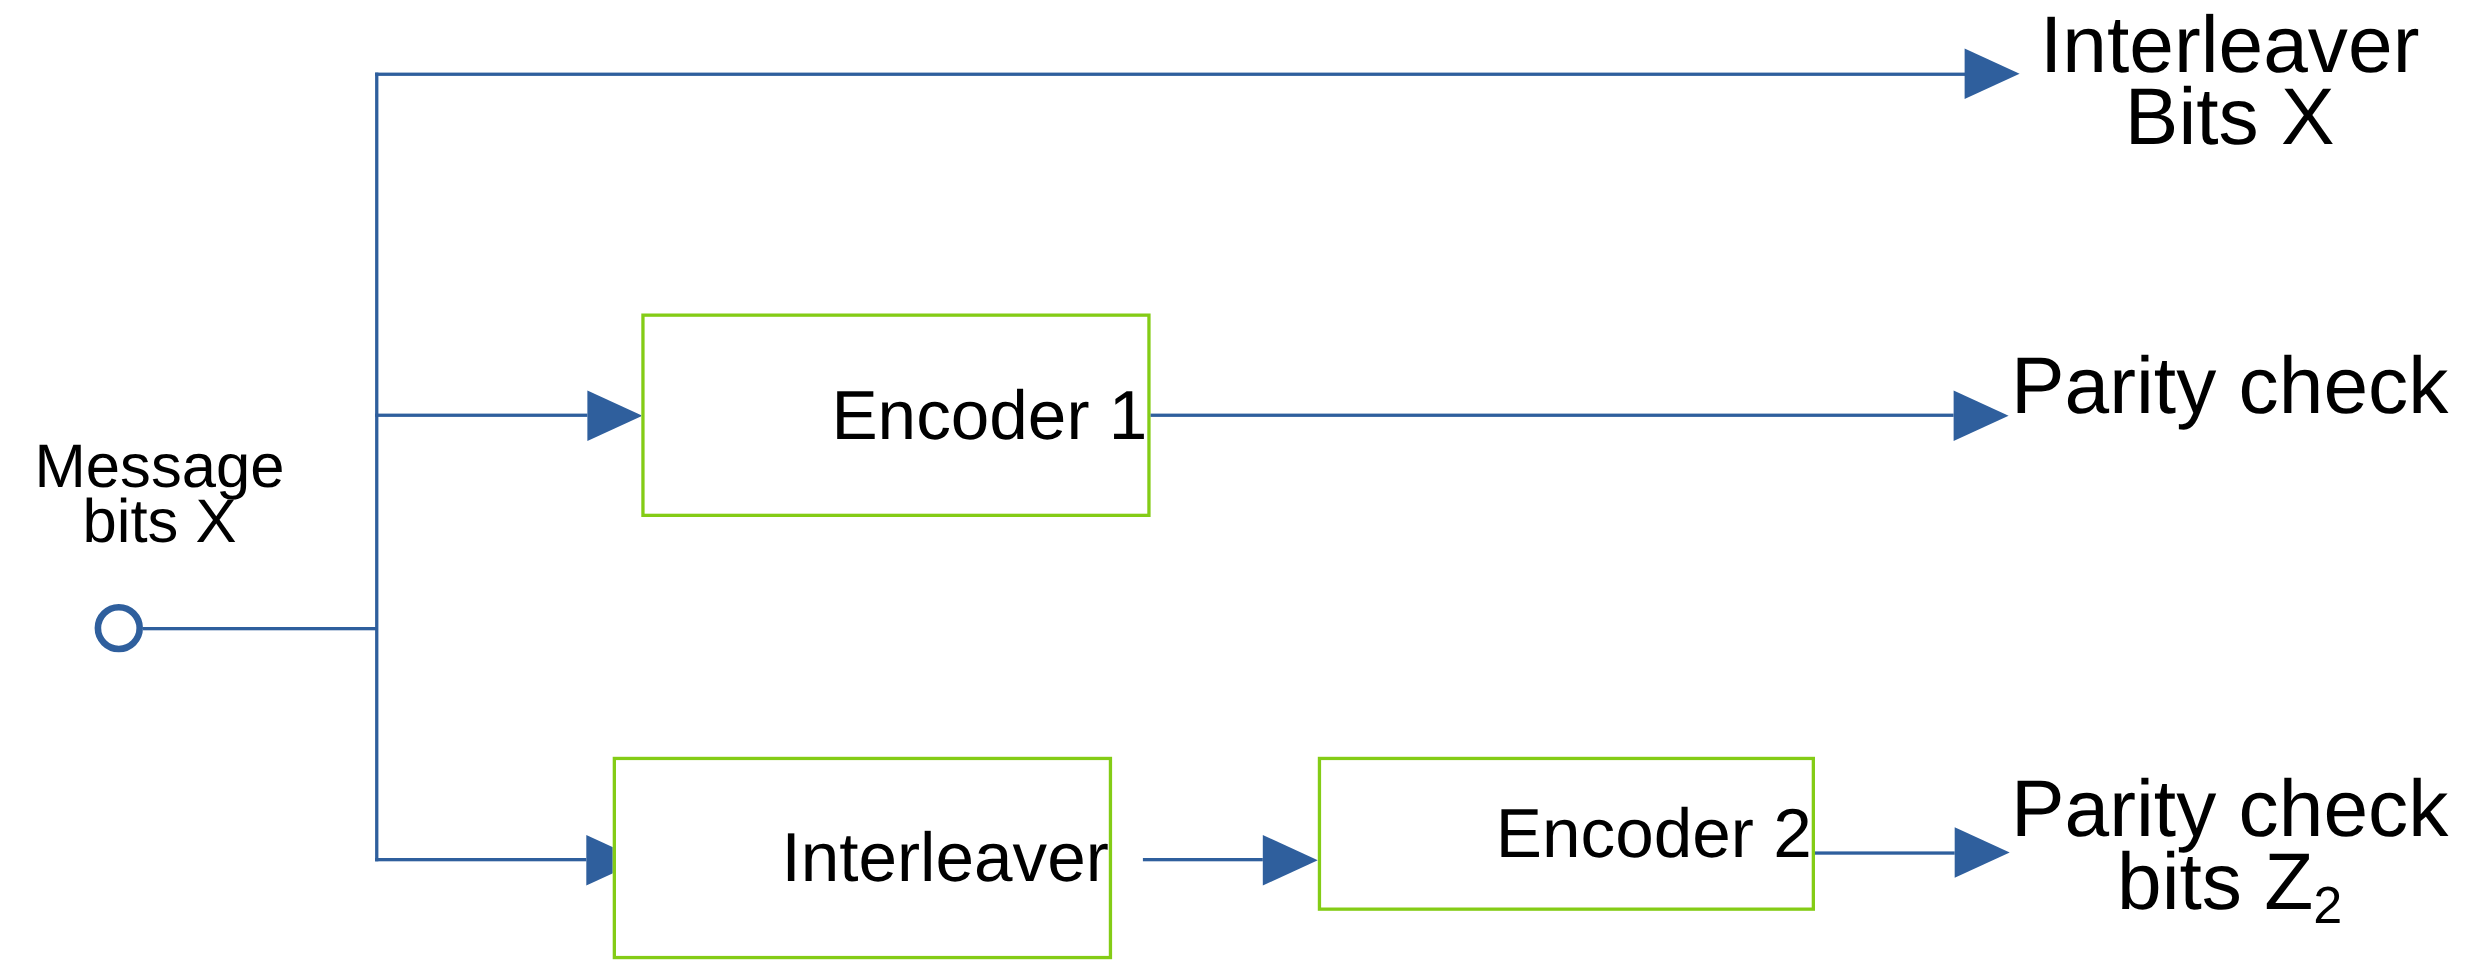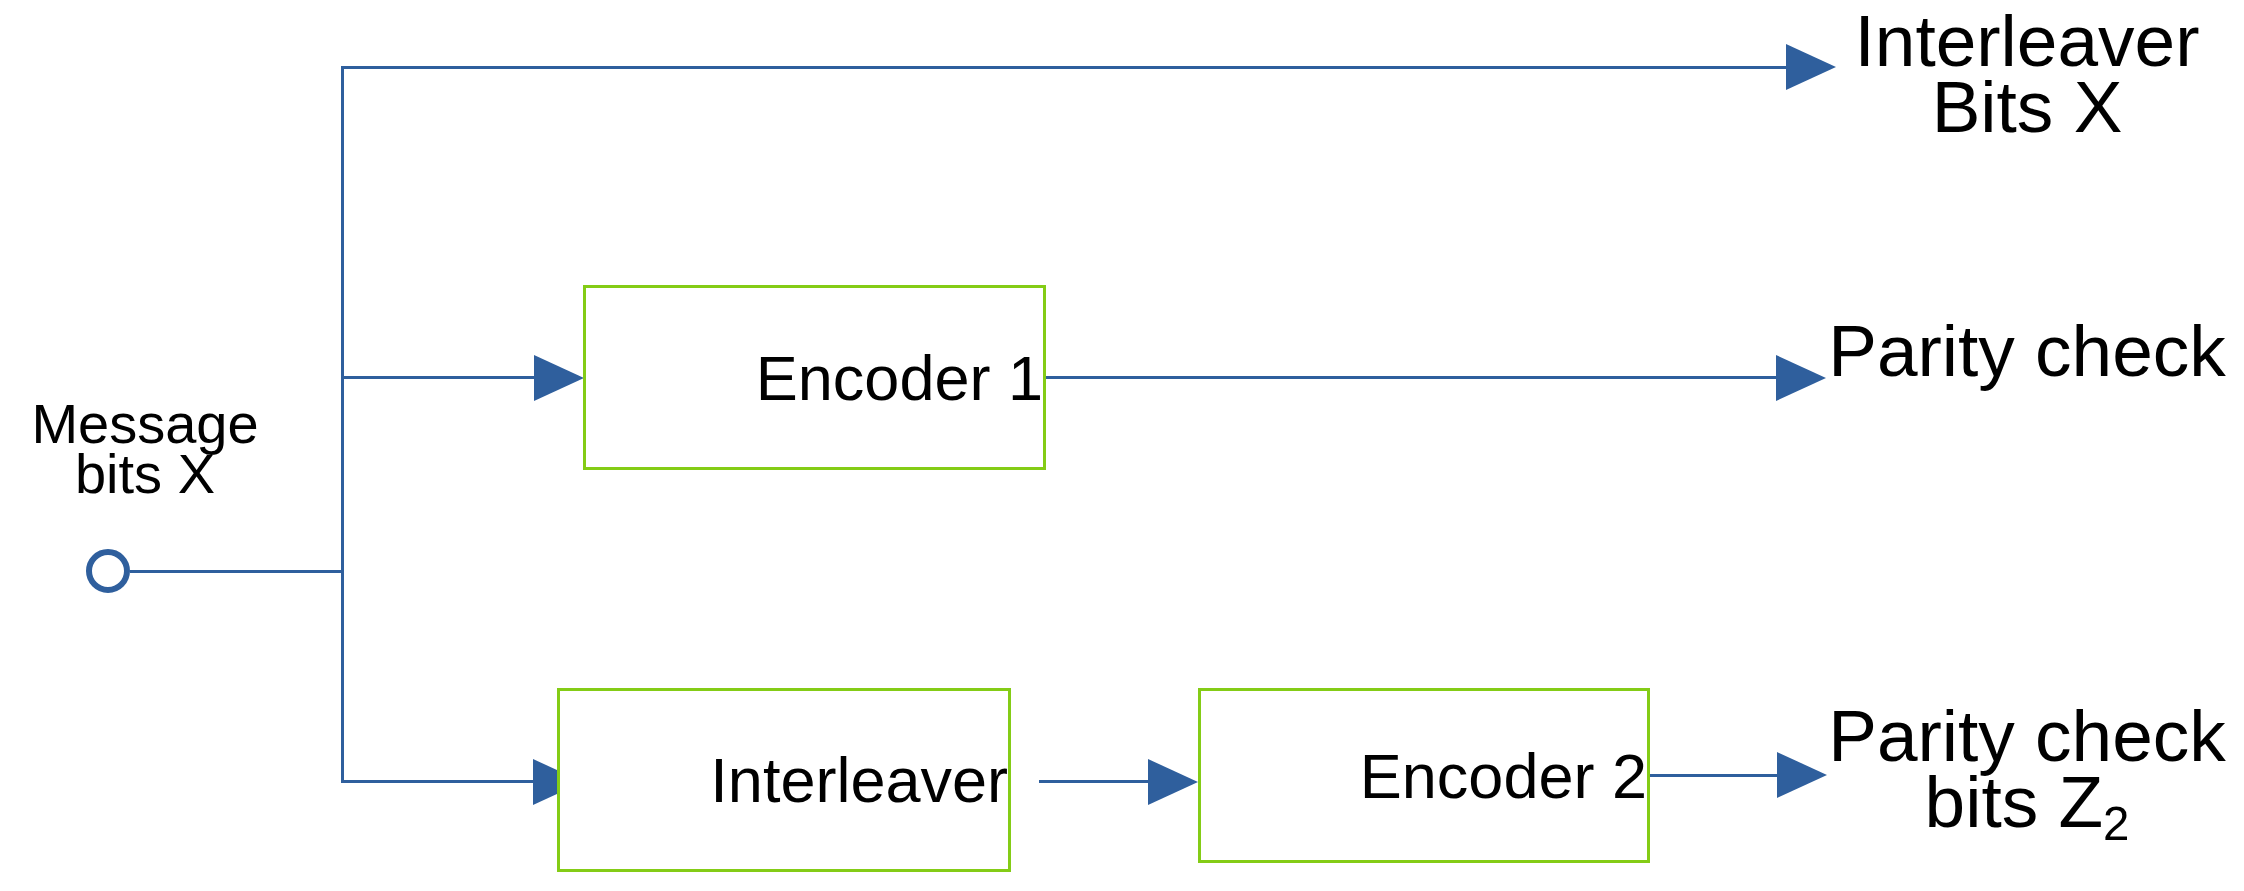--- a/index.html
+++ b/index.html
@@ -104,21 +104,21 @@
     <div><span>Parity check</span></div>
   </div>
 
   <div class="hline" style="left:341px; top:780px; width:192px;"></div>
   <div class="arrow-right" style="left:533px; top:759px;"></div>
   <div class="block" style="left:557px; top:688px; width:454px; height:184px;">
     <span>Interleaver</span>
   </div>
   <div class="hline" style="left:1039px; top:780px; width:109px;"></div>
   <div class="arrow-right" style="left:1148px; top:759px;"></div>
-  <div class="block" style="left:1198px; top:688px; width:452px; height:175px;">
+  <div class="block" style="left:1198px; top:688px; width:452px; height:140px;">
     <span>Encoder 2</span>
   </div>
   <div class="hline" style="left:1650px; top:774px; width:127px;"></div>
   <div class="arrow-right" style="left:1777px; top:752px;"></div>
   <div class="label label-side" style="left:1810px; top:703px; width:434px;">
     <div><span>Parity check</span></div>
     <div><span>bits Z</span><span class="sub">2</span></div>
   </div>
 
 </div>

